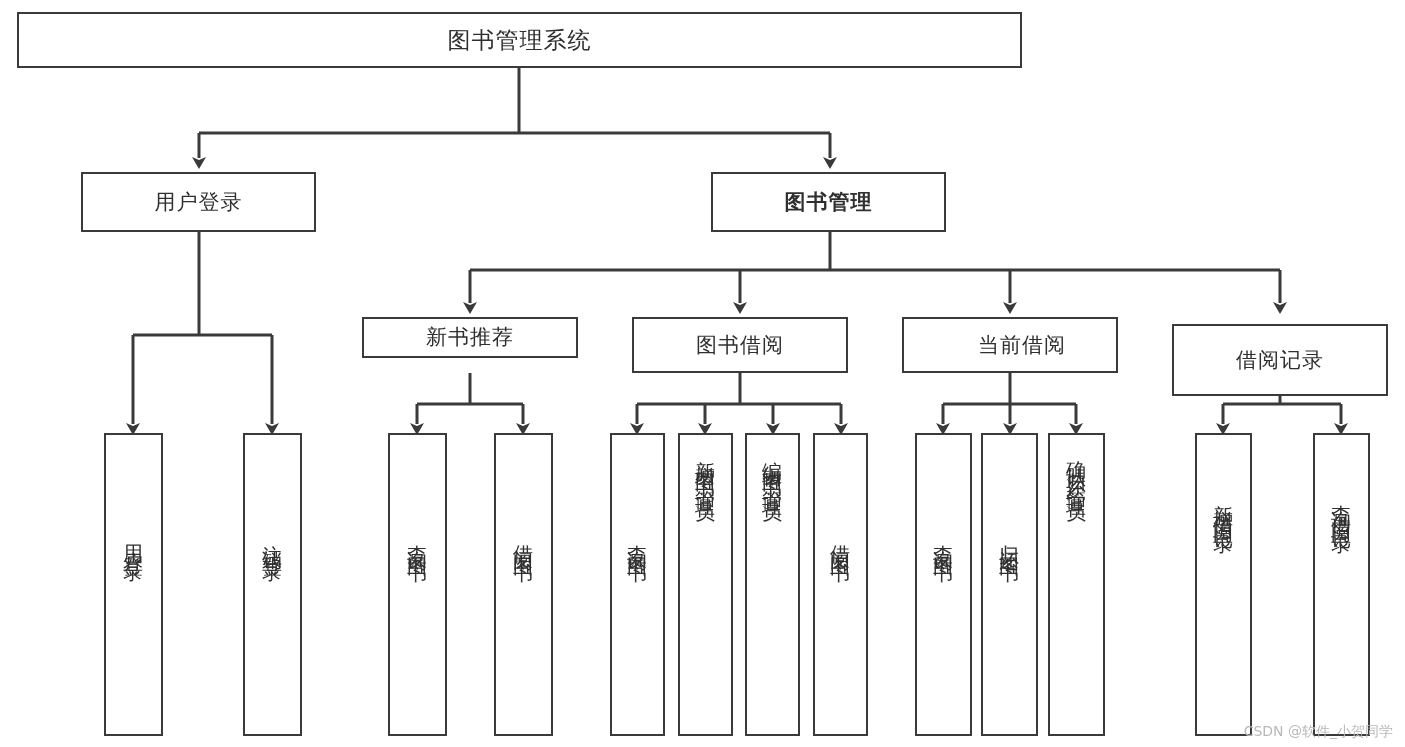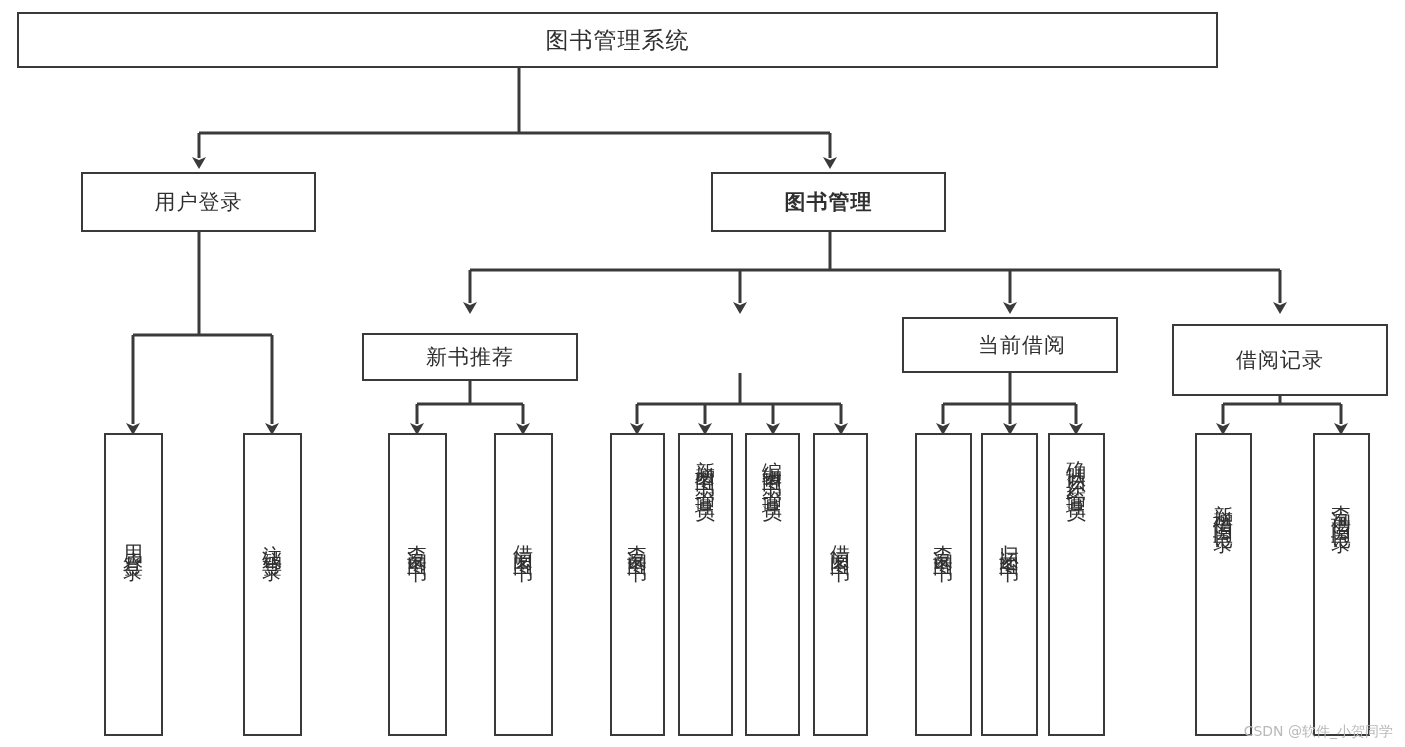--- a/index.html
+++ b/index.html
@@ -115,33 +115,36 @@
       <path d="M1010,404 L1010,424" marker-end="url(#arrow)"></path>
       <path d="M1076,404 L1076,424" marker-end="url(#arrow)"></path>
 
       <path d="M1280,373 L1280,404"></path>
       <path d="M1223,404 L1341,404"></path>
       <path d="M1223,404 L1223,424" marker-end="url(#arrow)"></path>
       <path d="M1341,404 L1341,424" marker-end="url(#arrow)"></path>
     </g>
   </svg>
 
-  <div class="node root" style="left:17px; top:12px; width:1201px; height:56px;">
+  <div class="node root" style="left:17px; top:12px; width:1005px; height:56px;">
     <span class="label">图书管理系统</span>
   </div>
 
   <div class="node" style="left:81px; top:172px; width:235px; height:60px;">
     <span class="label">用户登录</span>
   </div>
   <div class="node" style="left:711px; top:172px; width:235px; height:60px;font-weight:bold;">
     <span class="label">图书管理</span>
   </div>
 
-  <div class="node" style="left:362px; top:333px; width:216px; height:48px;">
+  <div class="node" style="left:362px; top:317px; width:216px; height:41px;">
     <span class="label">新书推荐</span>
+  </div>
+  <div class="node" style="left:632px; top:317px; width:216px; height:56px;">
+    <span class="label">图书借阅</span>
   </div>
   <div class="node" style="left:902px; top:317px; width:216px; height:56px;padding-left:24px;">
     <span class="label">当前借阅</span>
   </div>
   <div class="node" style="left:1172px; top:324px; width:216px; height:72px;">
     <span class="label">借阅记录</span>
   </div>
 
   <div class="node vertical pad-top" style="left:104px; top:433px; width:59px; height:303px;">
     <span class="label">用户登录</span>

